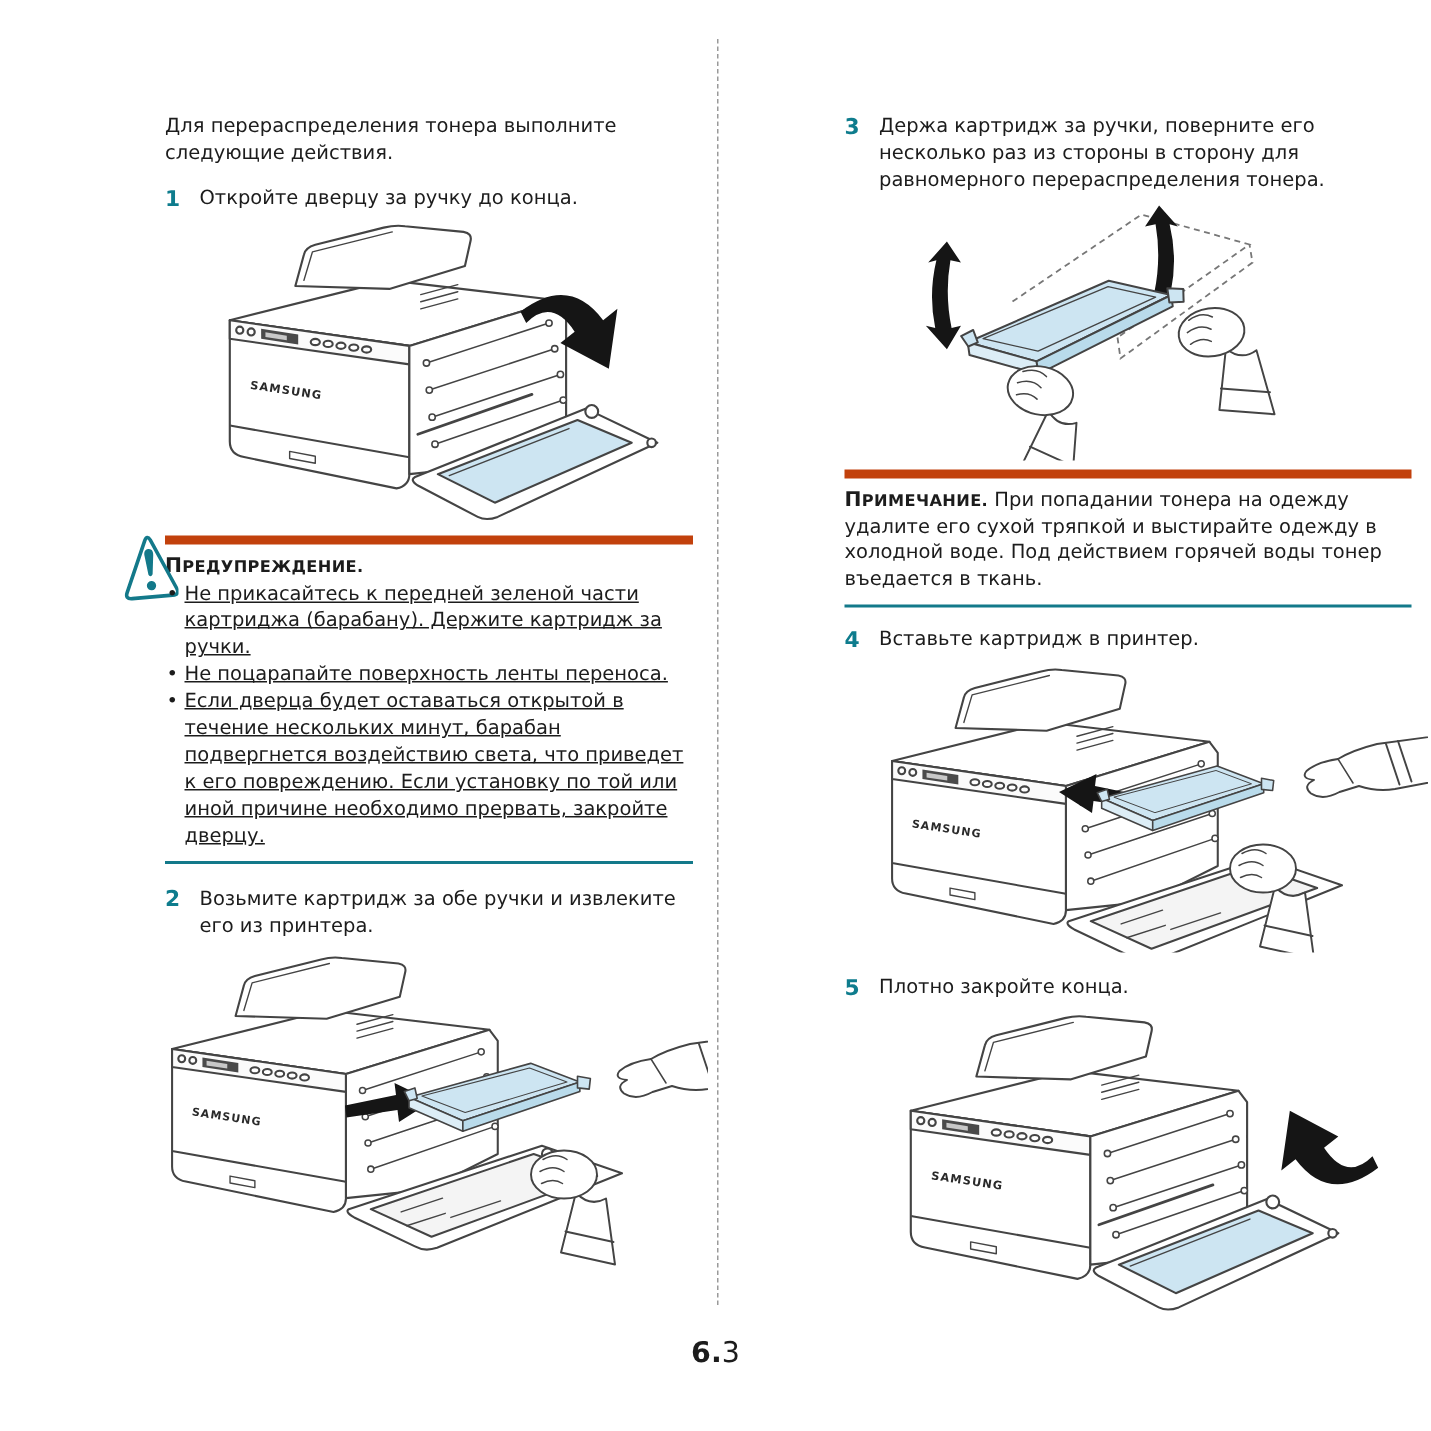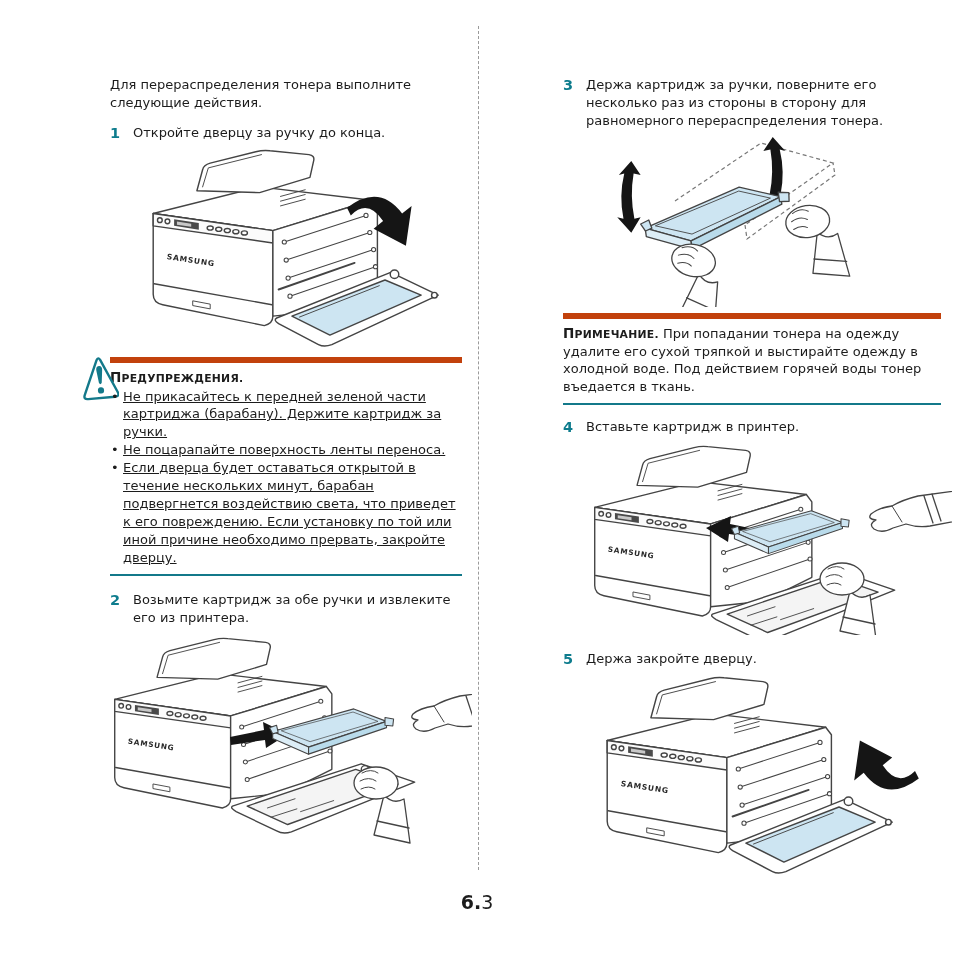--- a/index.html
+++ b/index.html
@@ -151,21 +151,21 @@
 
     <div class="alertbox" style="margin-top:8px">
       <svg class="alert-icon" style="left:-29px;top:-2px" viewBox="0 0 38 48">
         <g transform="rotate(-5 19 24)">
           <path d="M17.2,5 Q19,1.5 20.8,5 L35.5,38.5 Q37.5,43 32.5,43 L5.5,43 Q0.5,43 2.5,38.5 Z" fill="#fff" stroke="#13798a" stroke-width="2.4" stroke-linejoin="round"></path>
           <path d="M19,11 C16.6,11 15.8,13 16.1,15.4 L17.6,28 Q19,30.5 20.4,28 L21.9,15.4 C22.2,13 21.4,11 19,11 Z" fill="#13798a"></path>
           <circle cx="19" cy="35.5" r="3.1" fill="#13798a"></circle>
         </g>
       </svg>
       <div class="alert-inner">
-        <p><span class="caps-title">ПРЕДУПРЕЖДЕНИЯ.</span></p>
+        <p><span class="caps-title">ПРЕДУПРЕЖДЕНИЕ.</span></p>
         <ul class="warn-list">
           <li>Не прикасайтесь к передней зеленой части картриджа (барабану). Держите картридж за ручки.</li>
           <li>Не поцарапайте поверхность ленты переноса.</li>
           <li>Если дверца будет оставаться открытой в течение нескольких минут, барабан подвергнется воздействию света, что приведет к его повреждению. Если установку по той или иной причине необходимо прервать, закройте дверцу.</li>
         </ul>
       </div>
     </div>
 
     <div class="step" style="margin-top:15px">
       <span class="step-num">2</span>
@@ -223,21 +223,21 @@
         <use href="#door-flat"></use>
       </g>
       <use href="#arrow-straight" transform="translate(184,72) scale(-1,1)"></use>
       <use href="#cartridge" transform="translate(150,64) scale(0.74)"></use>
       <use href="#hand-grip" transform="translate(240,44)"></use>
       <use href="#hand-under" transform="translate(224,114)"></use>
     </svg>
 
     <div class="step" style="margin-top:15px">
       <span class="step-num">5</span>
-      <span class="step-text">Держа закройте дверцу.</span>
+      <span class="step-text">Плотно закройте конца.</span>
     </div>
 
     <svg class="figure" style="margin-top:6px;margin-left:29px" width="350" height="204" viewBox="0 0 350 204">
       <g transform="scale(0.95)">
         <use href="#printer-body"></use>
         <use href="#door-open"></use>
         <use href="#arrow-curve" transform="translate(352,128) rotate(180)"></use>
       </g>
     </svg>
 

